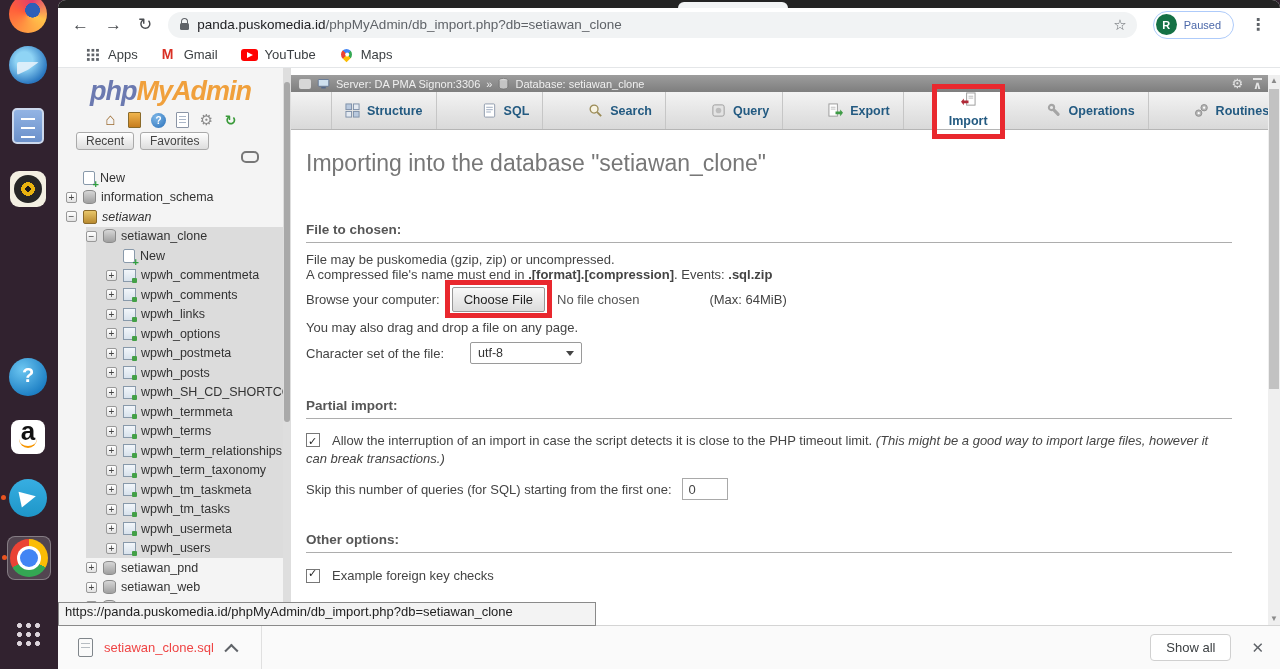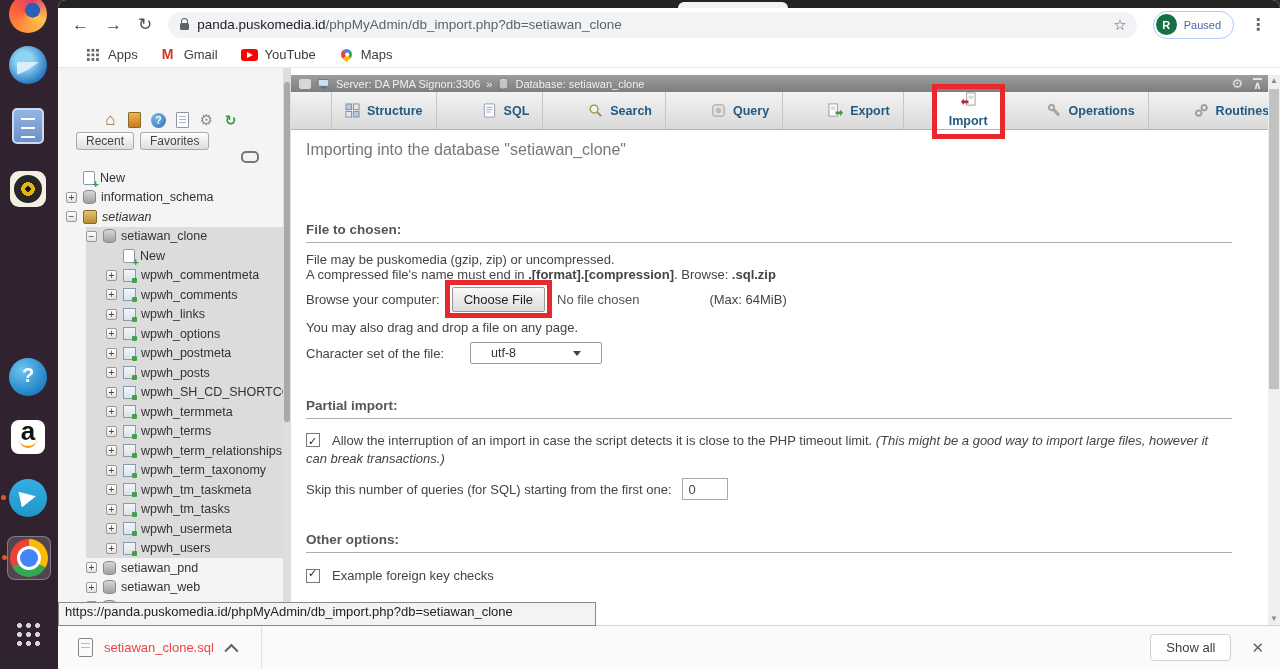--- a/index.html
+++ b/index.html
@@ -102,28 +102,28 @@
   .pma-tabs{position:absolute;left:0;right:0;top:24px;height:38px;background:linear-gradient(#f3f3f3,#d9d9d9);border-bottom:1px solid #b5b5b5;display:flex;align-items:stretch;padding-left:8px;box-sizing:border-box;}
   .tab{display:flex;align-items:center;gap:7px;padding:0 13px;border-right:1px solid #c6c6c6;font-weight:bold;font-size:12.5px;color:#235a81;position:relative;margin-left:32px;}
   .tab:first-child{border-left:1px solid #c6c6c6;}
   .tab.active{background:#fff;flex-direction:column;}
   .ti{width:15px;height:15px;flex:none;display:inline-flex;}
   .redbox{position:absolute;inset:-8px -4px -10px -4px;border:5px solid #e9282e;z-index:6;pointer-events:none;}
   .redbox2{position:absolute;inset:-7px -7px -6px -7px;border:5px solid #e9282e;z-index:6;pointer-events:none;}
 
   .pma-content{position:absolute;left:0;right:0;top:62px;bottom:0;background:#fff;overflow:hidden;font-size:13px;color:#444;}
   .abs{position:absolute;left:15px;right:36px;}
-  .h1{top:11px;font-size:16px;color:#777;}
+  .h1{top:20px;font-size:23px;color:#777;}
   .sect{font-weight:bold;font-size:13.5px;color:#565656;padding-bottom:5px;border-bottom:1px solid #adadad;}
   .b{font-weight:bold;}
   .row{display:flex;align-items:center;}
   .btn-cf{position:relative;display:inline-block;}
   .choose-btn{border:1px solid #979797;border-radius:2px;background:linear-gradient(#f9f9f9,#dcdcdc);padding:4px 11px;font-size:13px;color:#222;font-family:inherit;}
   .muted{color:#555;}
-  .select{display:inline-flex;align-items:center;justify-content:space-between;width:132px;height:22px;border:1px solid #9a9a9a;border-radius:2px;background:#fff;padding:0 20px;font-size:12.5px;color:#333;box-sizing:border-box;}
+  .select{display:inline-flex;align-items:center;justify-content:space-between;width:112px;height:22px;border:1px solid #9a9a9a;border-radius:2px;background:#fff;padding:0 7px;font-size:12.5px;color:#333;box-sizing:border-box;}
   .sel-caret{width:0;height:0;border-left:4px solid rgba(0,0,0,0);border-right:4px solid rgba(0,0,0,0);border-top:5px solid #444;}
   .cb{display:inline-block;width:12px;height:12px;border:1px solid #777;background:#fff;position:relative;vertical-align:-2px;flex:none;}
   .cb::after{content:"✓";position:absolute;left:1px;top:-2.5px;font-size:11px;color:#222;}
   .skip-input{width:38px;height:18px;border:1px solid #a9a9a9;font-size:13px;color:#444;padding:1px 0 1px 6px;font-family:inherit;}
   .note{font-style:italic;}
 
   
   .vscroll{position:absolute;right:0;top:75px;width:12px;height:550px;background:#efefef;z-index:25;}
   .varrow{position:absolute;left:0;width:12px;height:12px;color:#8a8a8a;font-size:8px;text-align:center;line-height:12px;}
   .vthumb{position:absolute;left:1px;top:14px;width:10px;height:300px;background:#c2c2c2;}
@@ -183,20 +183,21 @@
         </span>
         <span class="bm">
           <span class="bi bi-maps"></span>
           <span class="bm-label">Maps</span>
         </span>
       </div>
 
     <div class="pma">
 
       <div class="pma-side">
+        <div class="pma-logo"><span class="lp">php</span><span class="lm">MyAdmin</span></div>
         <div class="side-tools">
           <span class="si si-home">⌂</span>
           <span class="si">
               <span class="si-exit"></span>
             </span>
           <span class="si">
               <span class="si-phpdoc">?</span>
             </span>
           <span class="si">
               <span class="si-sqldoc"></span>
@@ -456,21 +457,21 @@
             <div class="tab">
               <span class="tab-label">More</span>
             </div>
           </div>
 
         <div class="pma-content">
           <div class="abs h1">Importing into the database "setiawan_clone"</div>
 
           <div class="abs sect" style="top:92px">File to chosen:</div>
           <div class="abs" style="top:122px">File may be puskomedia (gzip, zip) or uncompressed.</div>
-          <div class="abs" style="top:137px"><span>A compressed file's name must end in </span><span class="b">.[format].[compression]</span><span>. Browse: </span><span class="b">.sql.zip</span></div>
+          <div class="abs" style="top:137px"><span>A compressed file's name must end in </span><span class="b">.[format].[compression]</span><span>. Events: </span><span class="b">.sql.zip</span></div>
 
           <div class="abs row" style="top:157px;gap:12px">
             <span>Browse your computer:</span>
             <span class="btn-cf">
               <button class="choose-btn">Choose File</button>
               <span class="redbox2"></span>
             </span>
             <span class="muted">No file chosen</span>
             <span style="margin-left:58px">(Max: 64MiB)</span>
           </div>

